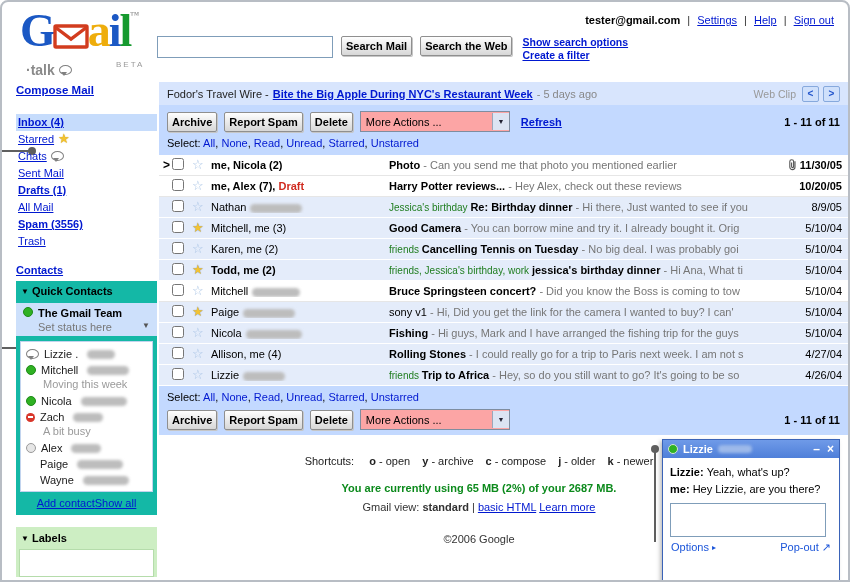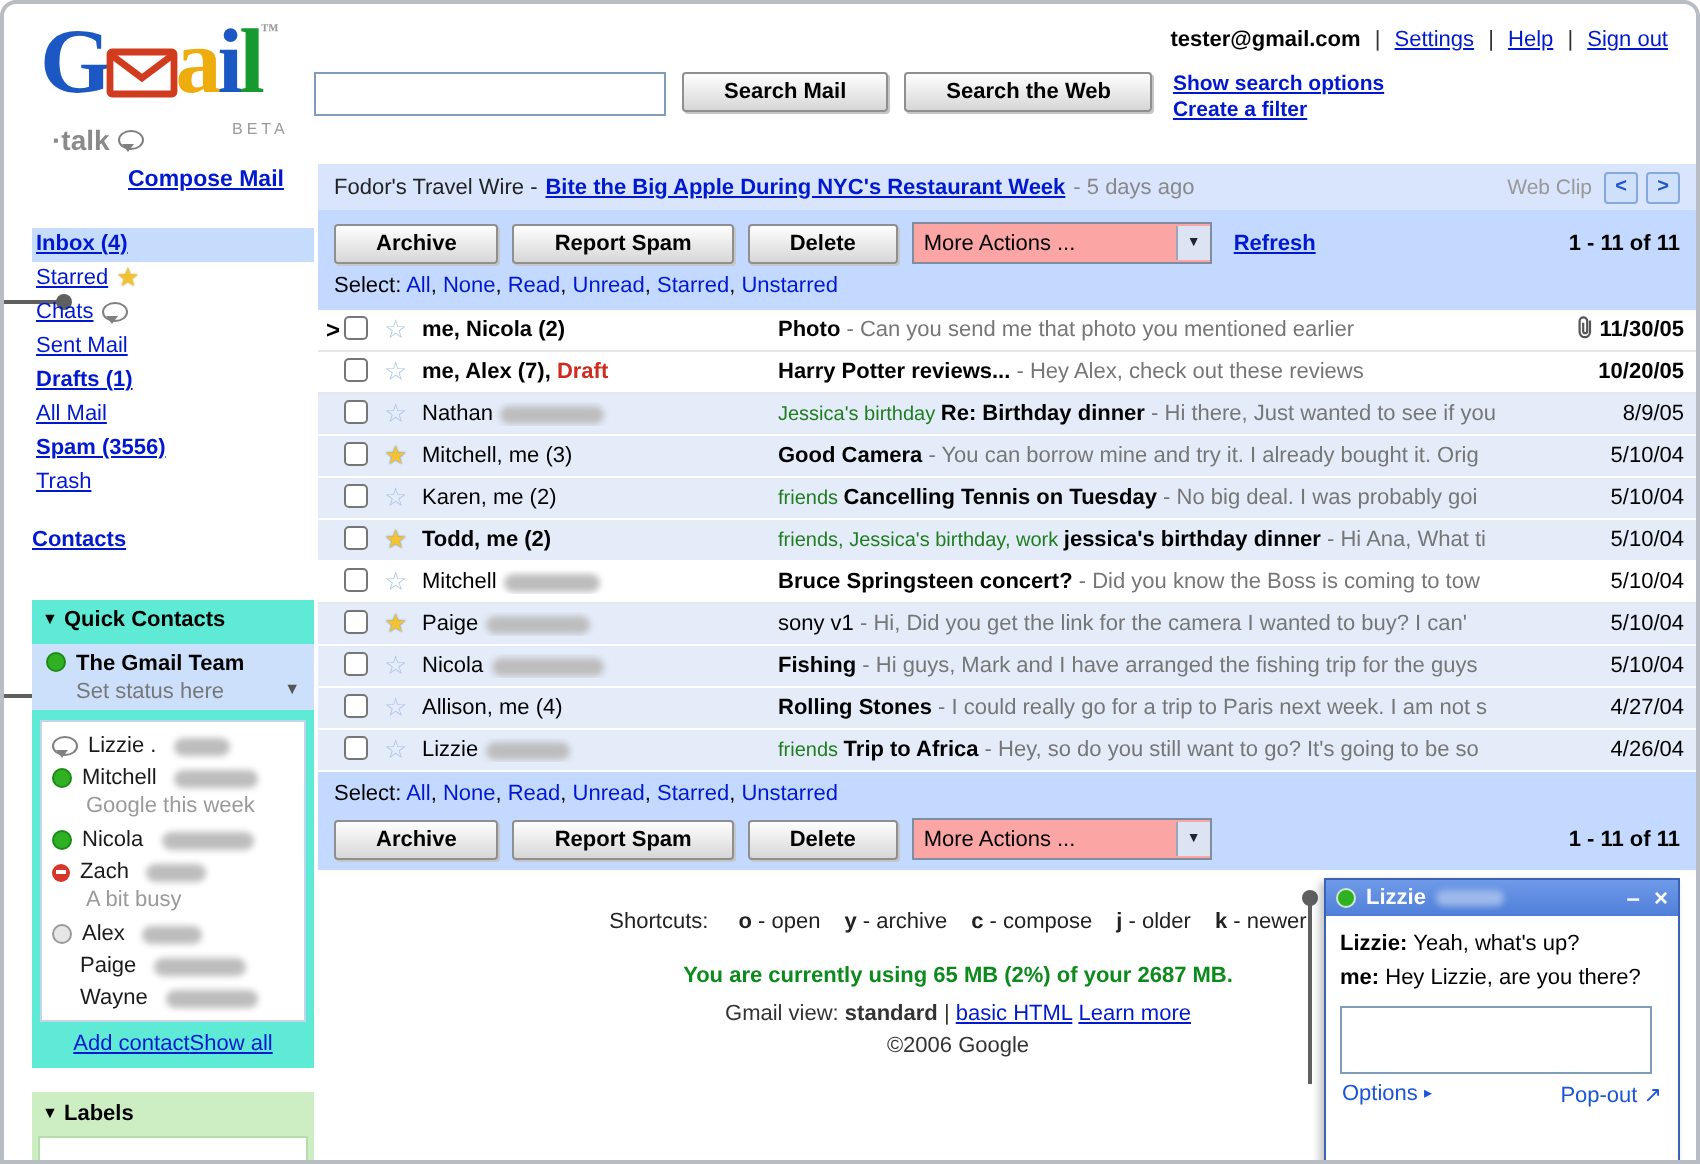--- a/index.html
+++ b/index.html
@@ -18,32 +18,32 @@
   .glogo .g{color:#1b58c4;} .glogo .a{color:#eead0c;} .glogo .i{color:#1b58c4;} .glogo .l{color:#169a2f;}
   .glogo svg{vertical-align:-3px;margin:0 -1px;}
   .tm{font-size:9px;color:#999;vertical-align:28px;letter-spacing:0;}
   .beta{position:absolute;left:96px;top:52px;color:#9a9a9a;font-size:8px;letter-spacing:2px;}
   .talk{position:absolute;left:6px;top:54px;color:#8a8a8a;font-size:14px;font-weight:bold;}
   .bubble{display:inline-block;width:11px;height:8px;border:1.5px solid #808080;border-radius:50%;position:relative;background:#fff;}
   .bubble:after{content:'';position:absolute;left:1px;bottom:-5px;border:3px solid transparent;border-top:4px solid #808080;}
   
   .searchrow{position:absolute;left:155px;top:34px;display:flex;align-items:flex-start;gap:8px;}
   .searchbox{width:168px;height:18px;border:1px solid #7f9db9;font-size:12px;padding:1px 3px;}
-  .btn{display:inline-block;padding:3px 20px;background:linear-gradient(#fefefe,#d7d7d7);border:1px solid #8f8f8f;
+  .btn{display:inline-block;padding:3px 4px;background:linear-gradient(#fefefe,#d7d7d7);border:1px solid #8f8f8f;
        border-radius:2px;font-weight:bold;font-size:11px;cursor:pointer;box-shadow:1px 1px 0 #c6c6c6;white-space:nowrap;}
   .slinks{font-size:10.5px;line-height:13px;margin-left:2px;}
   
   .sidebar{position:absolute;left:14px;top:82px;width:141px;}
-  .compose{font-size:11.5px;font-weight:bold;margin-bottom:12px;display:inline-block;margin-left:48px;}
+  .compose{font-size:11.5px;font-weight:bold;margin-bottom:12px;display:inline-block;}
   .folders{margin-top:6px;}
   .folder{padding:2px 0 3px 2px;display:flex;align-items:center;gap:4px;}
   .folder.active{background:#c6dcfc;}
   .fstar{color:#f2c330;font-size:13px;text-shadow:0 0 1px #b8860b;line-height:8px;}
   .contacts-lnk{display:inline-block;margin-top:14px;font-weight:bold;}
-  .qc{margin-top:24px;background:#5eead4;padding-bottom:5px;}
+  .qc{margin-top:5px;background:#14b8a6;padding-bottom:5px;}
   .qc-head,.lb-head{font-weight:bold;padding:4px 5px 3px;}
   .tri{font-size:8px;vertical-align:1px;}
   .qc-search{display:block;width:120px;margin:1px 5px 3px;border:1px solid #98b1d4;height:15px;font-size:11px;padding:1px 3px;color:#333;}
   .qc-self{background:#cde0fb;padding:4px 4px 3px 7px;margin-top:3px;}
   .qc-selfrow{display:flex;align-items:flex-start;gap:5px;font-weight:bold;}
   .qc-status{color:#777;padding-left:15px;margin-top:2px;}
   .qc-status .tri{float:right;color:#555;margin-right:3px;}
   .clist{background:#fff;margin:5px 4px 0;border:1px solid #c2d4ee;padding:4px 3px 3px;}
   .crow{display:flex;align-items:center;gap:5px;padding:2px 2px;}
   .cname{color:#1a1a1a;}
@@ -90,21 +90,21 @@
   .date{width:74px;flex-shrink:0;display:flex;justify-content:flex-end;align-items:center;gap:2px;}
   .date.b{font-weight:bold;}
   
   .footer{text-align:center;padding-top:20px;width:640px;}
   .f-short{color:#222;}
   .f-short .k{font-weight:bold;margin-left:12px;}
   .f-store{color:#0c8a1c;font-weight:bold;margin-top:15px;}
   .f-view{margin-top:7px;color:#333;}
   .f-links{margin-top:13px;}
   .f-links .sep{color:#333;margin:0 3px;}
-  .f-copy{color:#333;margin-top:4px;}
+  .f-copy{color:#333;margin-top:20px;}
   
   .chat{position:absolute;left:660px;top:437px;width:176px;height:150px;border:1px solid #3a63b8;background:#fff;
         box-shadow:-2px 2px 4px rgba(0,0,0,.25);}
   .chat-head{height:18px;background:linear-gradient(#6f9ae8,#4f7fd9);color:#fff;font-weight:bold;display:flex;align-items:center;padding:0 5px;gap:5px;}
   .chat-head .p.online{border-color:#d2e7cf;}
   .chat-ctl{margin-left:auto;display:flex;gap:7px;font-size:12px;line-height:12px;}
   .chat-ctl span{cursor:pointer;}
   .chat-body{padding:6px 7px 2px;line-height:1.55;}
   .mfrom{font-weight:bold;}
   .chat-input{display:block;width:150px;height:28px;margin:3px 7px 0;border:1px solid #7f9db9;resize:none;font-family:"Liberation Sans",sans-serif;}
@@ -202,21 +202,21 @@
           <div class="crow">
             <span class="bubble cbub"></span>
             <span class="cname">Lizzie .</span>
             <span class="px" style="width: 28px;"></span>
           </div>
           <div class="crow">
             <span class="p online"></span>
             <span class="cname">Mitchell</span>
             <span class="px" style="width: 42px;"></span>
           </div>
-          <div class="cstatus">Google this week</div>
+          <div class="cstatus">Moving this week</div>
           <div class="crow">
             <span class="p online"></span>
             <span class="cname">Nicola</span>
             <span class="px" style="width: 46px;"></span>
           </div>
           <div class="crow">
             <span class="p dnd"></span>
             <span class="cname">Zach</span>
             <span class="px" style="width: 30px;"></span>
           </div>

